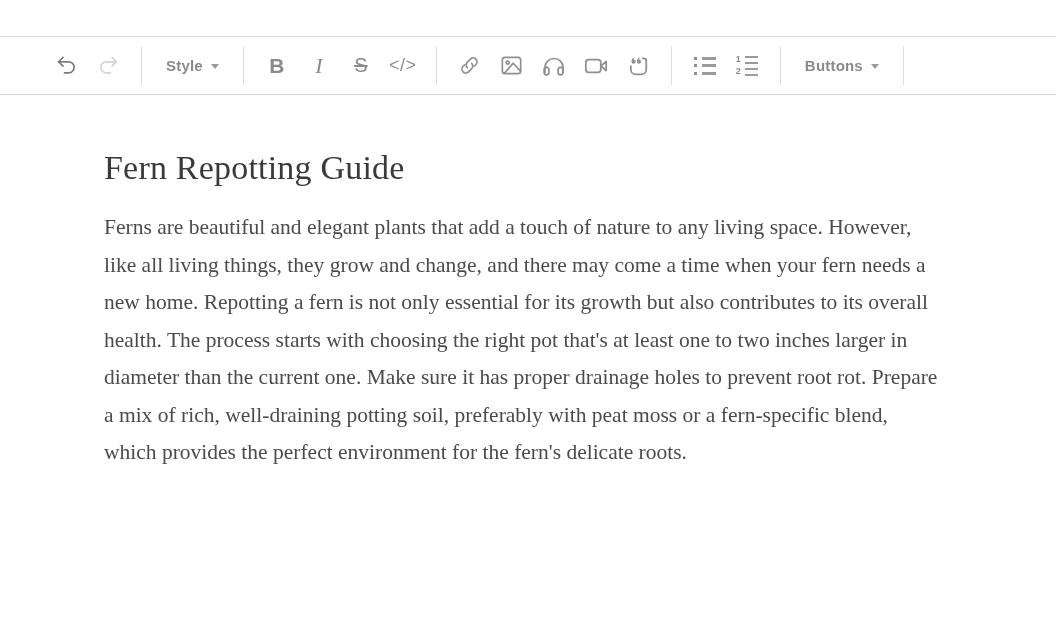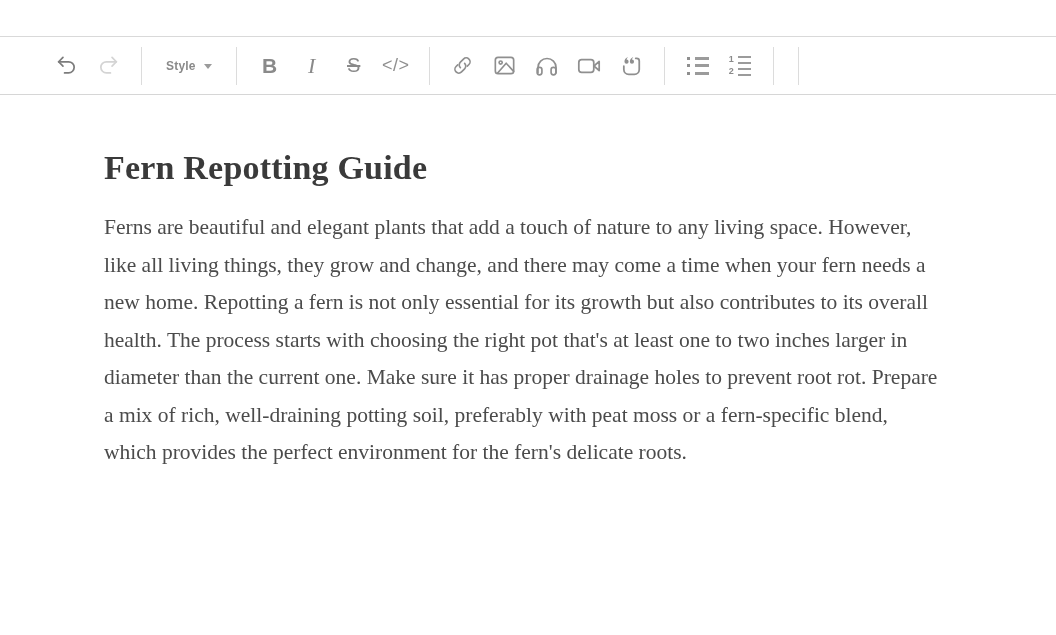--- a/index.html
+++ b/index.html
@@ -14,21 +14,21 @@
     height: 58px; background: #ffffff; border-bottom: 1px solid #d6d6d6;
     display: flex; align-items: center; padding-left: 45px;
   }
   .tbtn {
     background: none; border: none; padding: 0; margin: 0 2px;
     width: 38px; height: 40px;
     display: flex; align-items: center; justify-content: center;
     color: #8f8f8f; cursor: pointer; flex: 0 0 auto;
   }
   .tbtn.wide { width: auto; padding: 0 10px; }
-  .drop-label { font-size: 12px; font-weight: 700; color: #8a8a8a; letter-spacing: .2px; }
+  .drop-label { font-size: 15px; font-weight: 700; color: #8a8a8a; letter-spacing: .2px; }
   .caret {
     width: 0; height: 0; margin-left: 8px; margin-top: 2px;
     border-left: 4.5px solid transparent; border-right: 4.5px solid transparent;
     border-top: 5px solid #9b9b9b;
   }
   .divider { width: 1px; height: 38px; background: #dcdcdc; margin: 0 12px; flex: 0 0 auto; }
   .glyph-b { font-size: 21px; font-weight: 700; color: #8a8a8a; }
   .glyph-i { font-family: "Liberation Serif", serif; font-style: italic; font-size: 22px; color: #8a8a8a; }
   .glyph-s { font-size: 20px; color: #8a8a8a; text-decoration: line-through; }
   .glyph-code { font-size: 18px; color: #8f8f8f; letter-spacing: 0.5px; }
@@ -45,21 +45,21 @@
   .nlist .row { display: flex; align-items: center; justify-content: space-between; }
   .nlist .num { font-size: 9px; font-weight: 700; color: #8a8a8a; line-height: 1; }
   .nlist .dln { width: 13px; height: 8px; border-top: 2px solid #9b9b9b; border-bottom: 2px solid #9b9b9b; }
 
   .content {
     padding: 54px 0 0 104px;
   }
   .doc-title {
     margin: 0 0 22px 0;
     font-family: "Liberation Serif", serif;
-    font-size: 34px; font-weight: 700; color: #3a3a3a;
+    font-size: 34px; font-weight: 400; color: #3a3a3a;
     letter-spacing: .2px;
   }
   .doc-para {
     margin: 0 17px 24px 0;
     width: 838px;
     font-family: "Liberation Serif", serif;
     font-size: 21.5px; line-height: 37.5px; color: #4b4b4b;
   }
 </style>
 </head>
@@ -174,20 +174,24 @@
           </span>
         <span class="row">
             <span class="num">2</span>
             <span class="dln"></span>
           </span>
       </span>
     </button>
 
     <div class="divider"></div>
 
+    <button class="tbtn wide">
+      <span class="drop-label">Buttons</span>
+      <span class="caret"></span>
+    </button>
 
     <div class="divider"></div>
 
 
   </div>
 
   <div class="content">
     <h1 class="doc-title">Fern Repotting Guide</h1>
     <p class="doc-para">Ferns are beautiful and elegant plants that add a touch of nature to any living space. However, like all living things, they grow and change, and there may come a time when your fern needs a new home. Repotting a fern is not only essential for its growth but also contributes to its overall health. The process starts with choosing the right pot that's at least one to two inches larger in diameter than the current one. Make sure it has proper drainage holes to prevent root rot. Prepare a mix of rich, well-draining potting soil, preferably with peat moss or a fern-specific blend, which provides the perfect environment for the fern's delicate roots.</p>
   </div>

